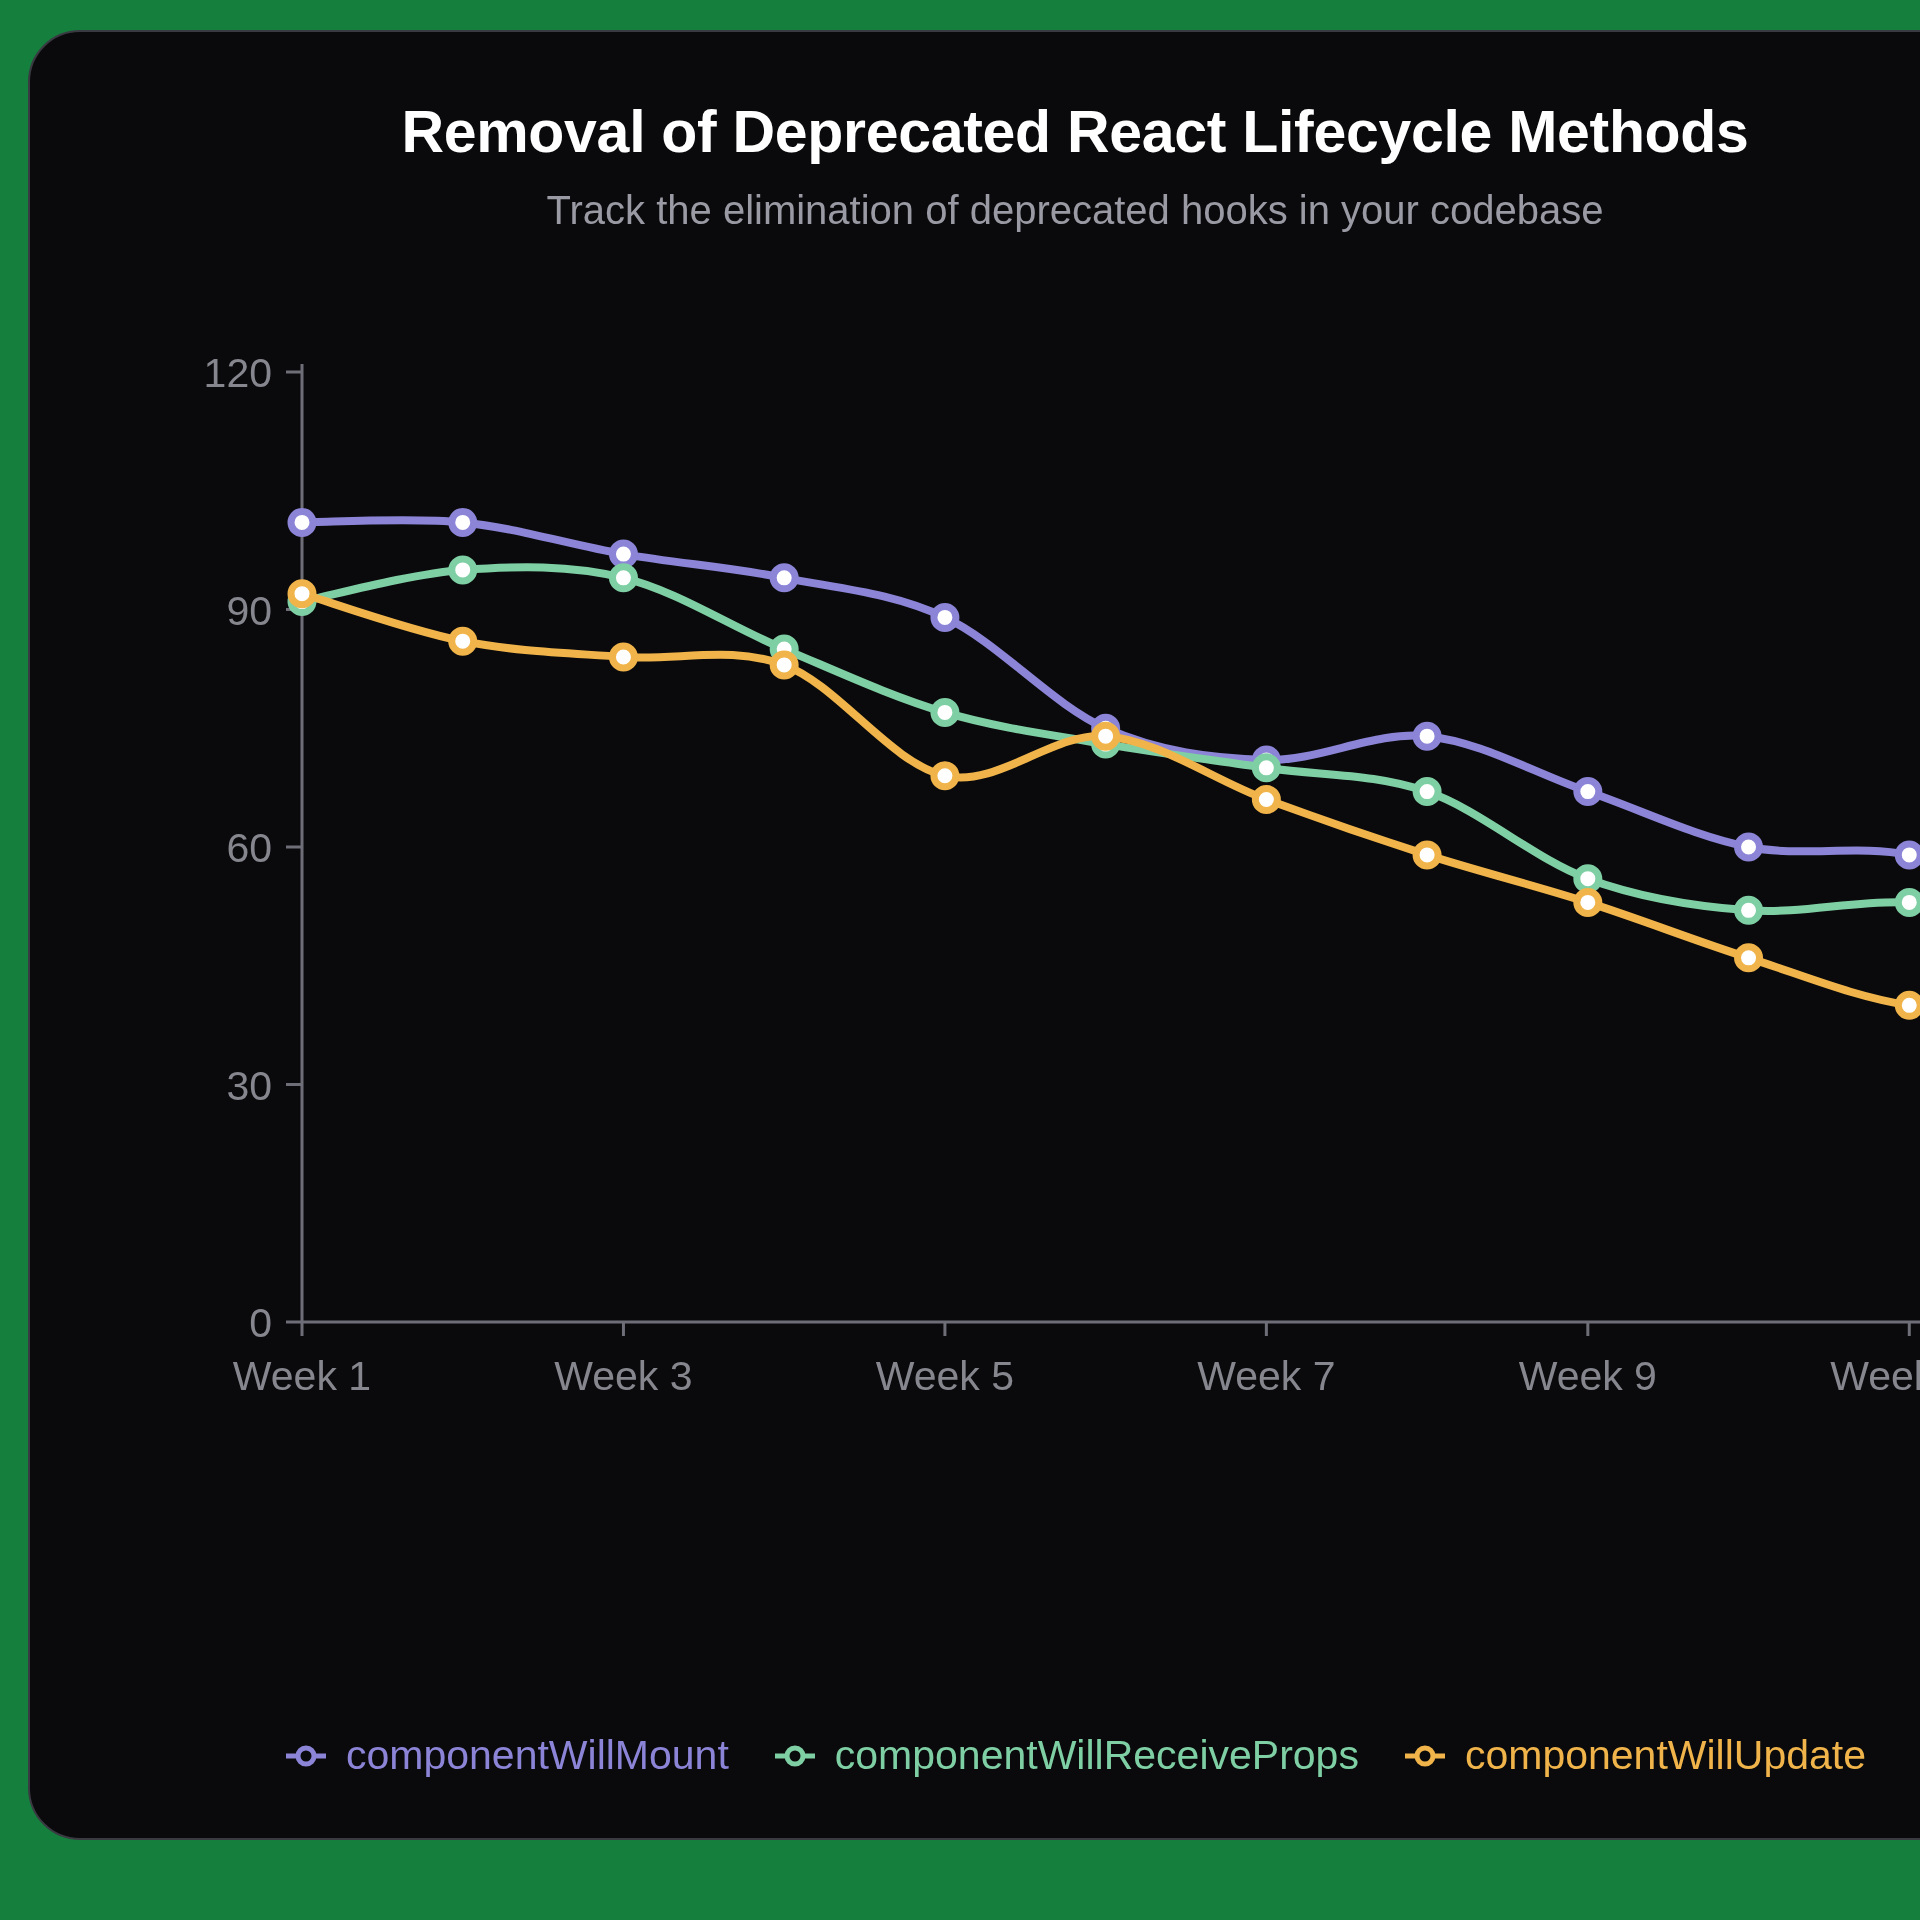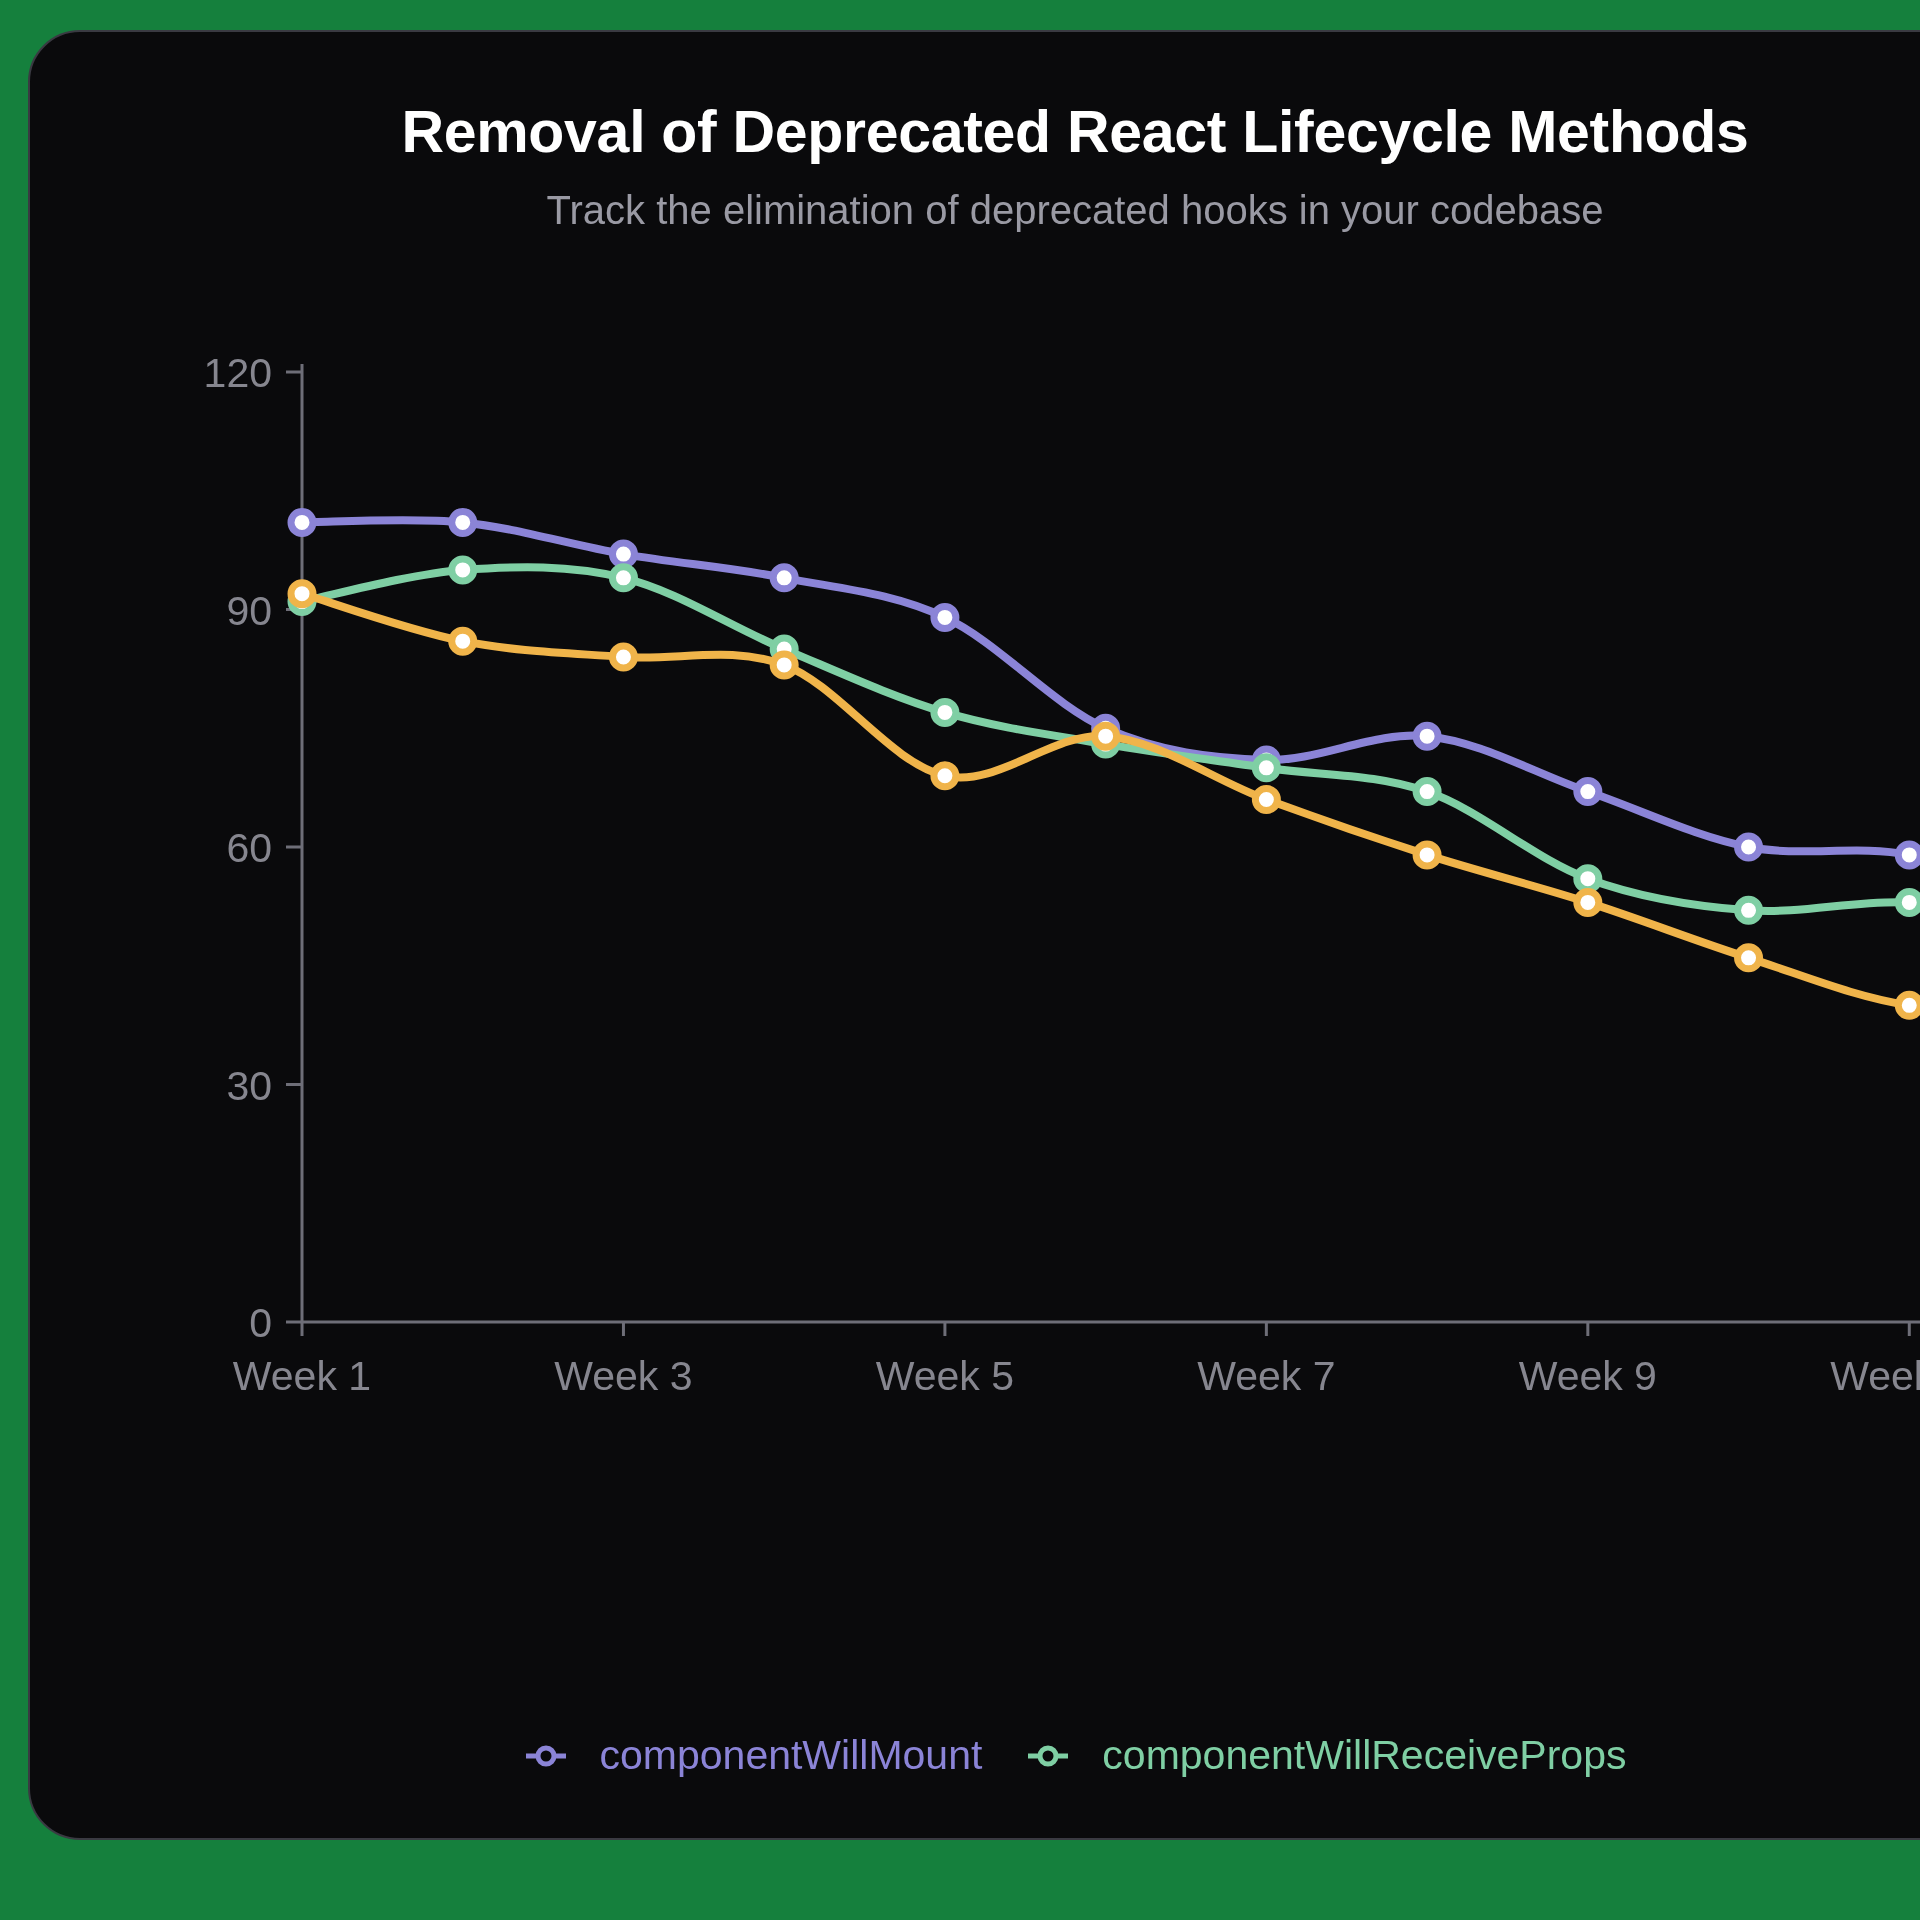--- a/index.html
+++ b/index.html
@@ -78,21 +78,21 @@
     display: flex;
     flex-direction: row;
     align-items: center;
     justify-content: center;
     gap: 44px;
   }
   .legend-item {
     display: flex;
     flex-direction: row;
     align-items: center;
-    gap: 32px;
+    gap: 18px;
   }
 </style>
 </head>
 <body>
 
 <div id="page">
   <div id="card">
 
     <div id="chart-header">
       <div id="chart-title">Removal of Deprecated React Lifecycle Methods</div>
@@ -181,16 +181,23 @@
         </svg>
         <span class="legend-label" style="color:#8b84d7">componentWillMount</span>
       </div>
       <div class="legend-item">
         <svg width="44" height="26">
           <line x1="2" y1="13" x2="42" y2="13" stroke="#7fcfa4" stroke-width="5"></line>
           <circle cx="22" cy="13" r="8" fill="#0a0a0c" stroke="#7fcfa4" stroke-width="5"></circle>
         </svg>
         <span class="legend-label" style="color:#7fcfa4">componentWillReceiveProps</span>
       </div>
+      <div class="legend-item">
+        <svg width="44" height="26">
+          <line x1="2" y1="13" x2="42" y2="13" stroke="#f0b44a" stroke-width="5"></line>
+          <circle cx="22" cy="13" r="8" fill="#0a0a0c" stroke="#f0b44a" stroke-width="5"></circle>
+        </svg>
+        <span class="legend-label" style="color:#f0b44a">componentWillUpdate</span>
+      </div>
     </div>
 
   </div>
 </div>
 
 </body></html>

